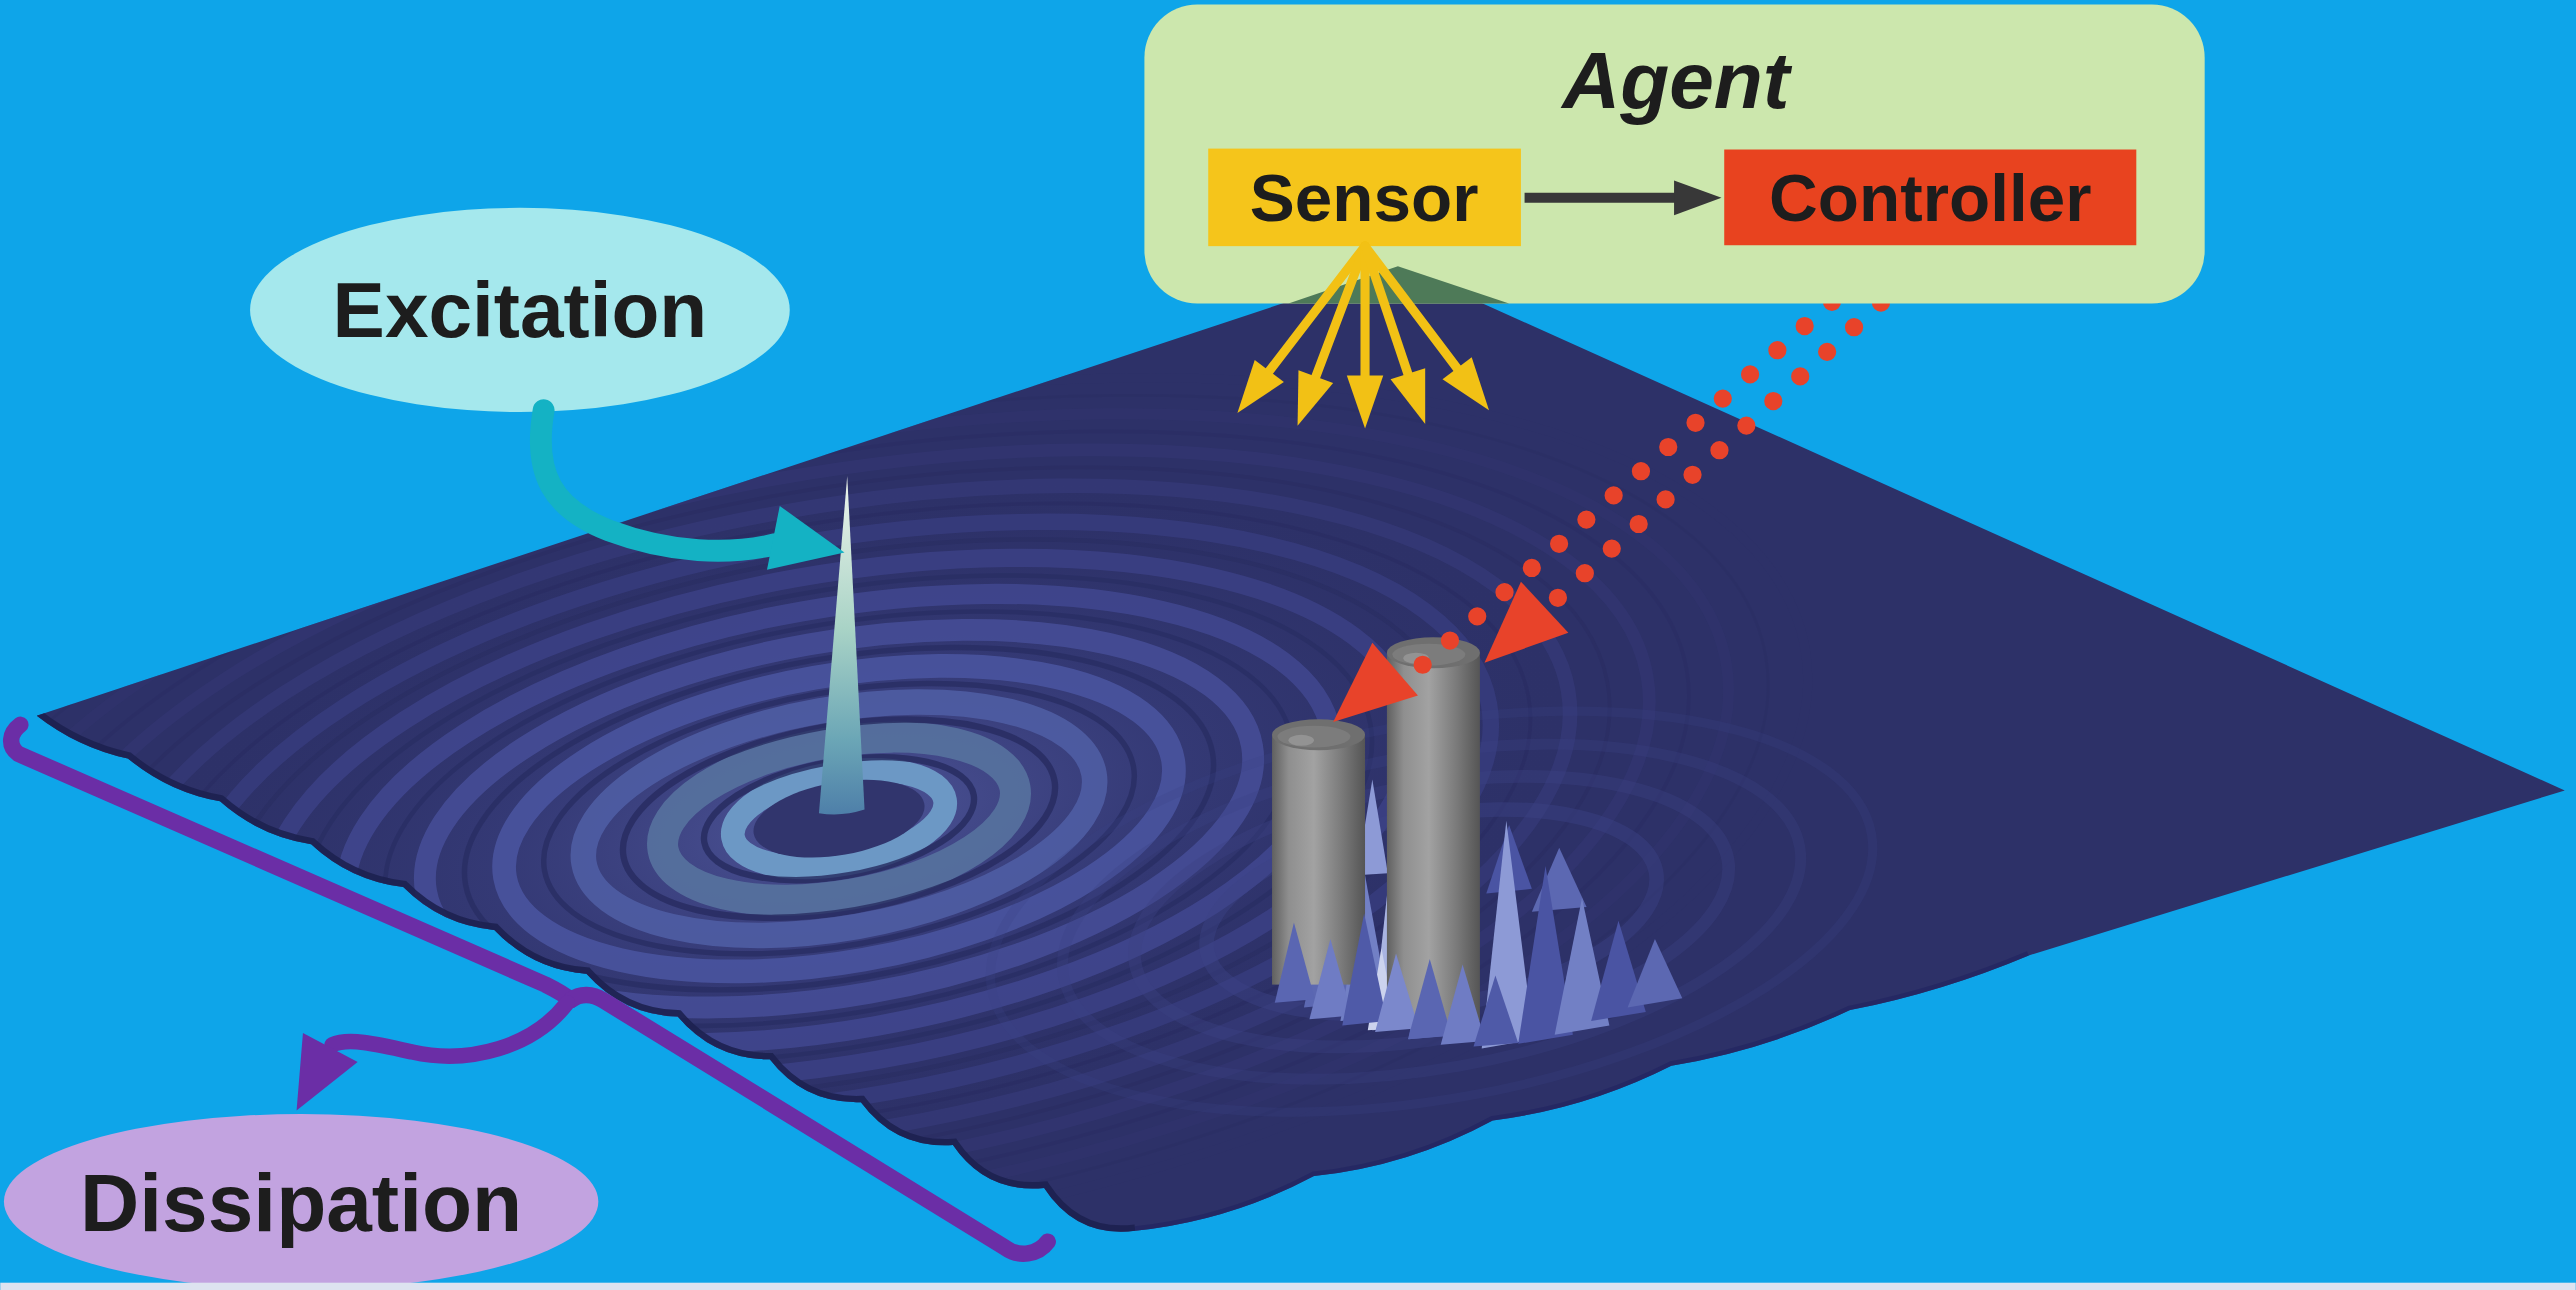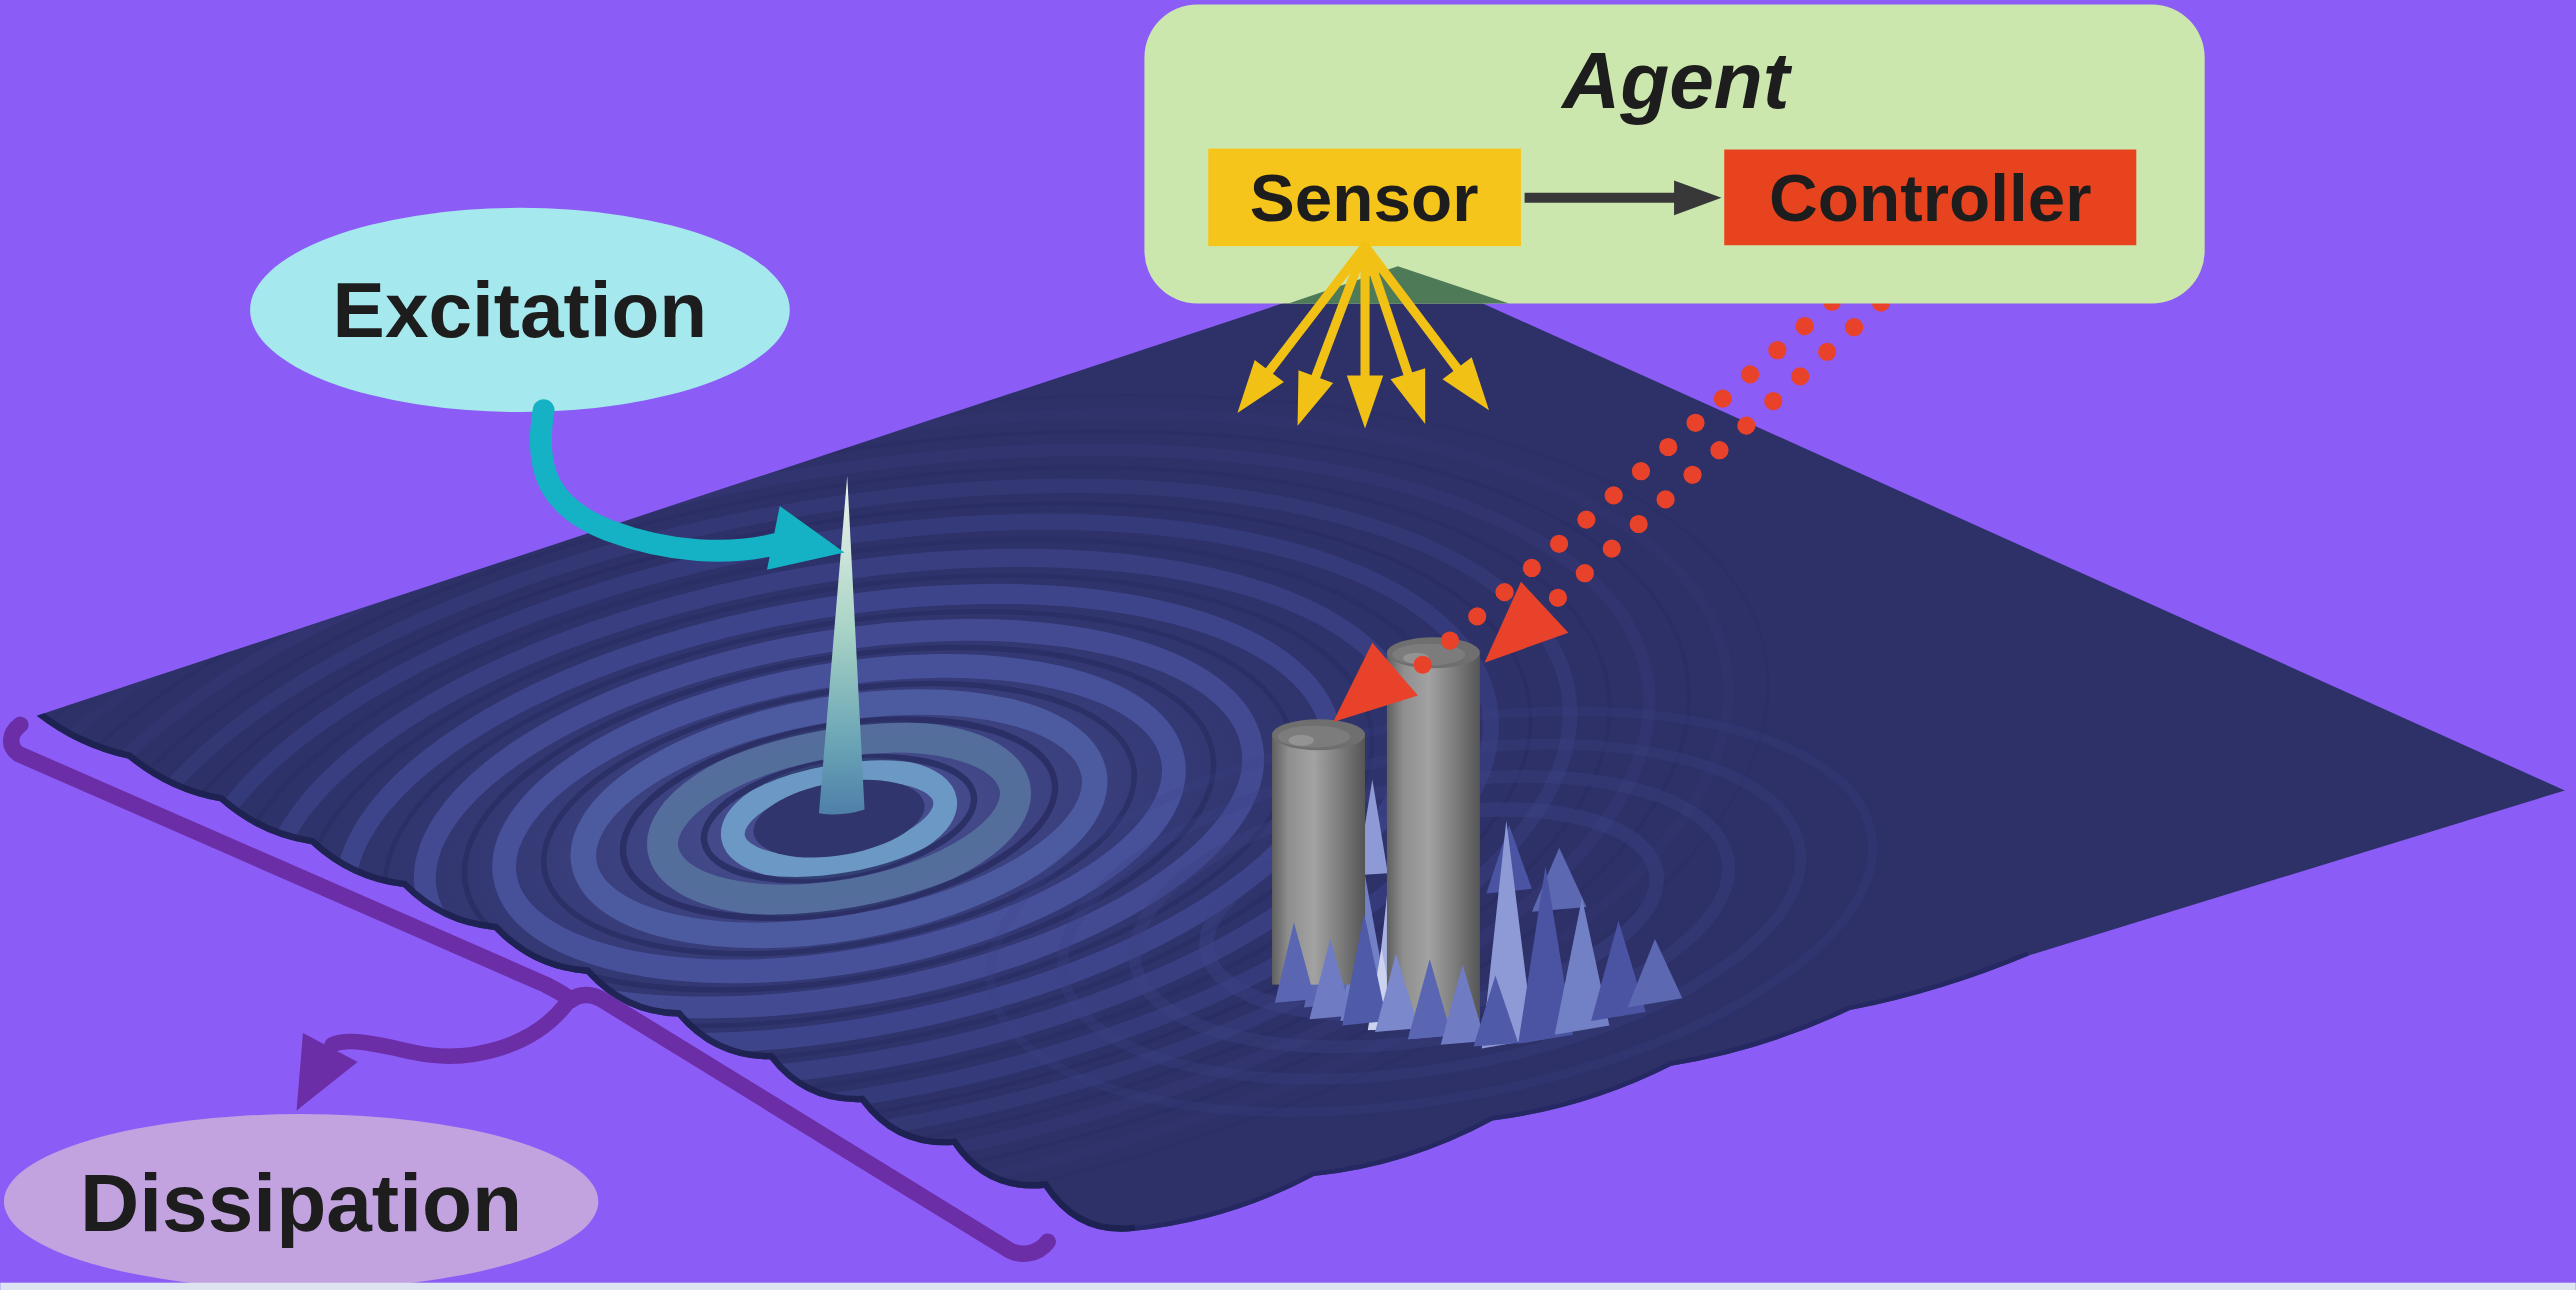--- a/index.html
+++ b/index.html
@@ -1,16 +1,16 @@
 <!DOCTYPE html>
 <html style="font-size:14.6px"><head>
 <meta charset="utf-8">
 <style>
   html,body{margin:0;padding:0;background:#ffffff;}
-  .stage{position:relative;width:2576px;height:1290px;background:#8b5cf6;overflow:hidden;
+  .stage{position:relative;width:2576px;height:1290px;background:#0ea5e9;overflow:hidden;
          font-family:"Liberation Sans", sans-serif;}
   svg{display:block;}
   text{font-family:"Liberation Sans", sans-serif;}
   .lbl{font-weight:700;}
 </style>
 </head>
 <body>
 
 <div class="stage">
 <svg width="2576" height="1290" viewBox="0 0 2825 1415">

